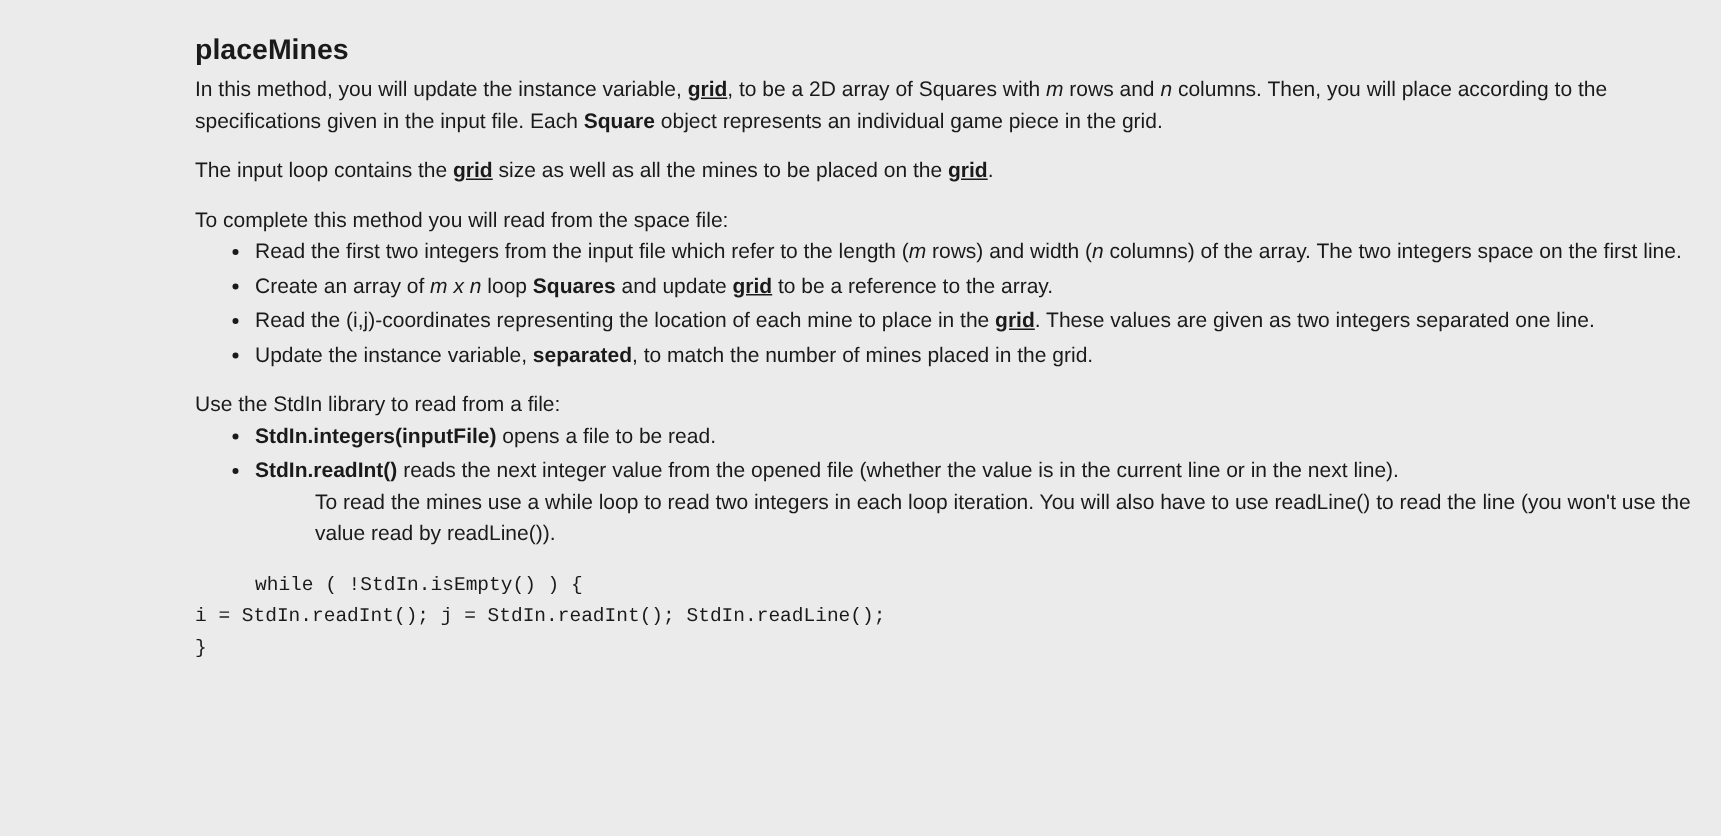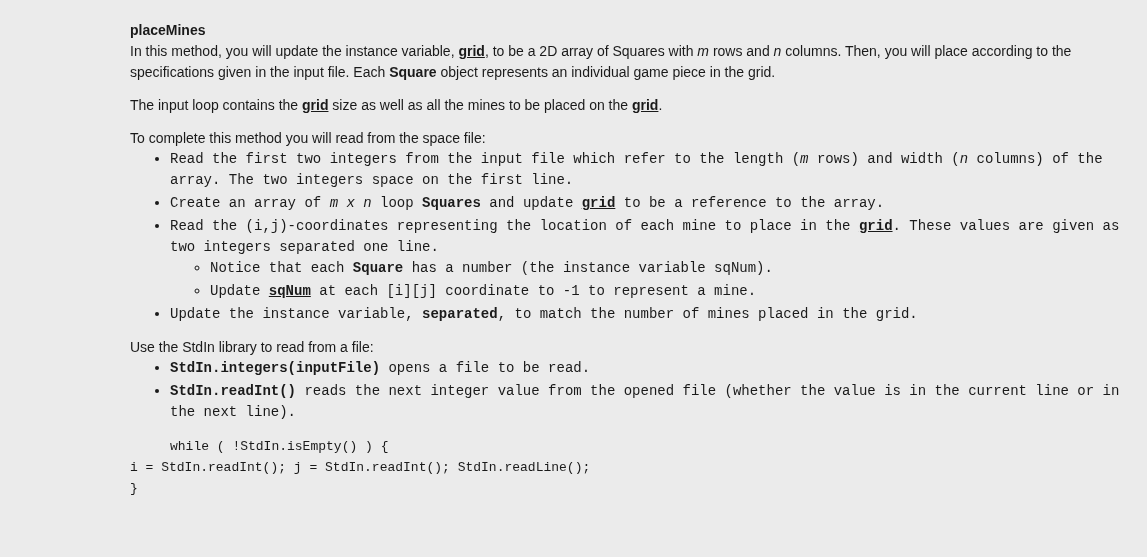--- a/index.html
+++ b/index.html
@@ -8,38 +8,37 @@
       margin: 0;
       padding: 20px 0 20px 130px;
       color: #1a1a1a;
       font-size: 14px;
       line-height: 1.5;
       width: 1147px;
       box-sizing: border-box;
       overflow: hidden;
     }
     h2 {
-      font-size: 14px;
+      font-size: 19px;
       font-weight: bold;
       margin: 0 0 18px 0;
     }
     p {
       margin: 0 0 12px 0;
     }
     ul {
       margin: 0 0 12px 0;
       padding-left: 40px;
     }
     ul ul {
       list-style-type: circle;
       margin-bottom: 0;
     }
     li {
       margin-bottom: 2px;
-      font-family: Liberation Mono, monospace;
     }
     .b { font-weight: bold; }
     .u { text-decoration: underline; }
     .i { font-style: italic; }
     .code {
       font-family: "Courier New", Courier, monospace;
       white-space: pre;
       margin-left: 40px;
       font-size: 13px;
       line-height: 1.4;
@@ -65,42 +64,37 @@
 
 <ul>
   <li>
     <span data-bind="list1.li1.t1">Read the first two integers from the input file which refer to the length (</span><span class="i" data-bind="list1.li1.m">m</span><span data-bind="list1.li1.t2"> rows) and width (</span><span class="i" data-bind="list1.li1.n">n</span><span data-bind="list1.li1.t3"> columns) of the array. The two integers space on the first line.</span>
   </li>
   <li>
     <span data-bind="list1.li2.t1">Create an array of </span><span class="i" data-bind="list1.li2.mxn">m x n</span><span data-bind="list1.li2.t2"> loop </span><span class="b" data-bind="list1.li2.squares">Squares</span><span data-bind="list1.li2.t3"> and update </span><span class="b u" data-bind="list1.li2.grid">grid</span><span data-bind="list1.li2.t4"> to be a reference to the array.</span>
   </li>
   <li>
     <span data-bind="list1.li3.t1">Read the (i,j)-coordinates representing the location of each mine to place in the </span><span class="b u" data-bind="list1.li3.grid">grid</span><span data-bind="list1.li3.t2">. These values are given as two integers separated one line.</span>
-    <ul>
-      <li>
-        <span data-bind="list1.li3.sub1.t1">Notice that each </span><span class="b" data-bind="list1.li3.sub1.square">Square</span><span data-bind="list1.li3.sub1.t2"> has a number (the instance variable sqNum).</span>
-      </li>
-      <li>
-        <span data-bind="list1.li3.sub2.t1">Update </span><span class="b u" data-bind="list1.li3.sub2.sqnum">sqNum</span><span data-bind="list1.li3.sub2.t2"> at each [i][j] coordinate to -1 to represent a mine.</span>
-      </li>
-    </ul>
   </li>
   <li>
     <span data-bind="list1.li4.t1">Update the instance variable, </span><span class="b" data-bind="list1.li4.totalMines">separated</span><span data-bind="list1.li4.t2">, to match the number of mines placed in the grid.</span>
   </li>
 </ul>
 
 <p data-bind="para4">Use the StdIn library to read from a file:</p>
 
 <ul>
   <li>
     <span class="b" data-bind="list2.li1.b">StdIn.integers(inputFile)</span><span data-bind="list2.li1.t"> opens a file to be read.</span>
   </li>
   <li>
     <span class="b" data-bind="list2.li2.b">StdIn.readInt()</span><span data-bind="list2.li2.t"> reads the next integer value from the opened file (whether the value is in the current line or in the next line).</span>
+    <ul>
+      <li data-bind="list2.li2.sub">To read the mines use a while loop to read two integers in each loop iteration. You will also have to use readLine() to read the line (you won't use the value read by readLine()).</li>
+    </ul>
   </li>
 </ul>
 
 <div class="code" data-bind="code">while ( !StdIn.isEmpty() ) {
 i = StdIn.readInt(); j = StdIn.readInt(); StdIn.readLine();
 }</div>
 
 
 
 

